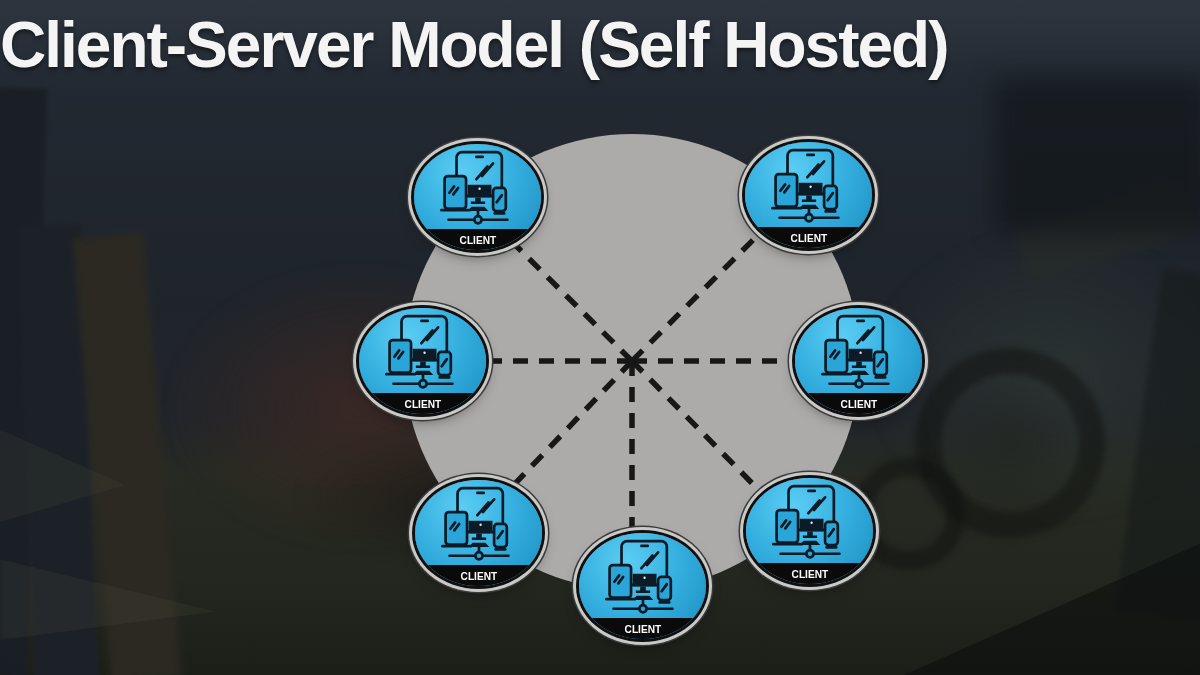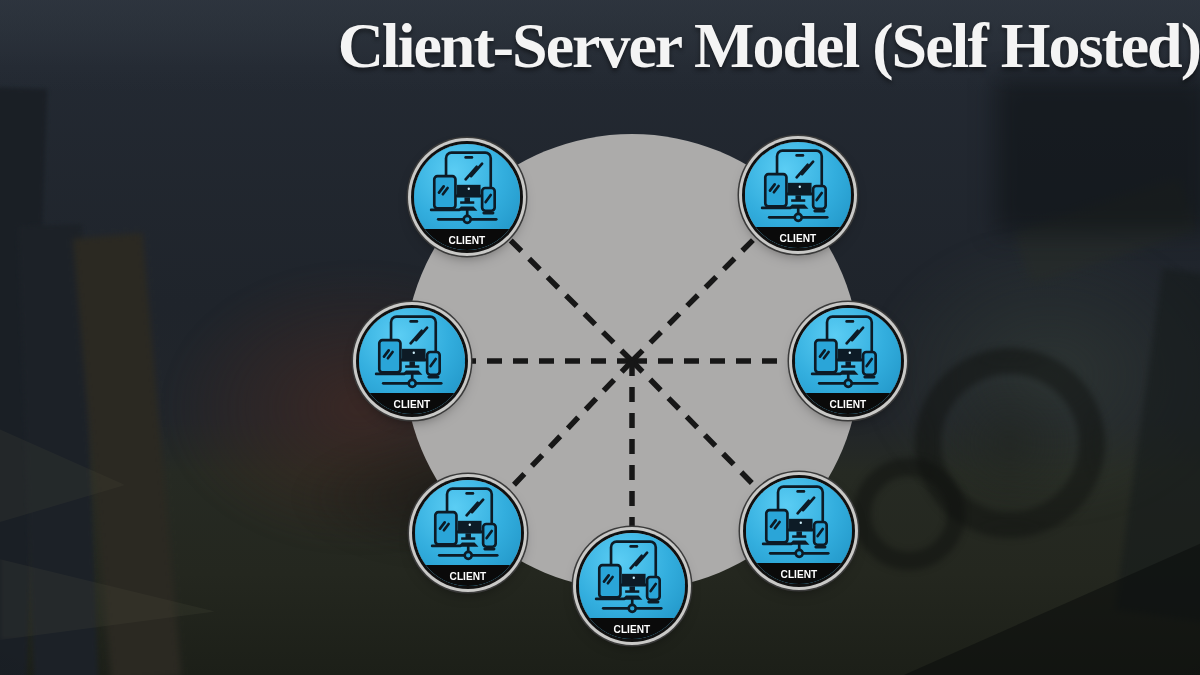--- a/index.html
+++ b/index.html
@@ -22,40 +22,40 @@
   .wheelR-big{left:915px;top:348px;width:190px;height:190px;border-radius:50%;border:26px solid rgba(16,18,16,.5);background:radial-gradient(closest-side,rgba(30,34,30,.5),rgba(30,34,30,0));filter:blur(3px);box-sizing:border-box;}
   .wheelR-small{left:853px;top:458px;width:112px;height:112px;border-radius:50%;border:18px solid rgba(14,16,14,.5);filter:blur(3px);box-sizing:border-box;}
   .rock-r{left:1138px;top:275px;width:125px;height:345px;background:rgba(22,26,26,.6);transform:rotate(8deg);filter:blur(3px);}
   .slab-bl1{left:-10px;top:425px;width:135px;height:100px;background:rgba(80,76,62,.18);clip-path:polygon(0 0,100% 60%,0 100%);filter:blur(2px);}
   .slab-bl2{left:0;top:545px;width:215px;height:95px;background:rgba(88,84,68,.16);clip-path:polygon(0 15%,100% 70%,0 100%);filter:blur(2px);}
   .corner-br{left:828px;top:538px;width:385px;height:145px;background:rgba(8,10,10,.5);clip-path:polygon(15% 100%,100% 0,100% 100%);filter:blur(6px);}
   .corner-tr{left:995px;top:78px;width:215px;height:155px;background:rgba(10,13,16,.5);filter:blur(12px);}
   .vignette{left:0;top:0;width:1200px;height:675px;background:radial-gradient(120% 120% at 50% 45%,rgba(0,0,0,0) 58%,rgba(5,8,10,.38) 100%);}
   
   .title{
-    position:absolute;left:0;top:12px;width:100%;text-align:right;
+    position:absolute;left:0;top:12px;width:100%;text-align:left;
     color:#f4f4f4;font-size:64px;font-weight:bold;letter-spacing:-2px;line-height:1.05;
     text-shadow:0 3px 4px rgba(0,0,0,.45);
-    font-family:Liberation Serif, serif;
   }
   
   .hub-backdrop{
     position:absolute;left:404px;top:134px;width:456px;height:456px;border-radius:50%;
     background:#acabaa;
   }
   .connectors{position:absolute;left:0;top:0;}
   .connectors line{stroke:#171717;stroke-width:5.5;stroke-dasharray:15 11;}
   .node{
     position:absolute;
     left:calc(var(--x) - var(--s)/2);
     top:calc(var(--y) - var(--s)/2);
     width:var(--s);height:var(--s);
     border-radius:50%;overflow:hidden;
     background:radial-gradient(circle at 38% 26%,#5bcdf4 0%,#33aede 48%,#1a8cbe 100%);
     box-shadow:0 0 0 3px #101010,0 0 0 6px #c9c9c7,0 0 0 7.5px #3a3a3a,0 6px 14px rgba(0,0,0,.5);
+    padding-left:21px;
   }
   .node .icon{position:absolute;left:13%;top:5%;width:74%;height:75%;}
   .node .band{
     position:absolute;left:0;bottom:0;width:100%;height:19.5%;
     background:#0a0a0a;display:flex;align-items:center;justify-content:center;
   }
   .node .band span{
     color:#ffffff;font-weight:bold;font-size:var(--fs);letter-spacing:0;
     transform:scaleX(.92);white-space:nowrap;
   }

